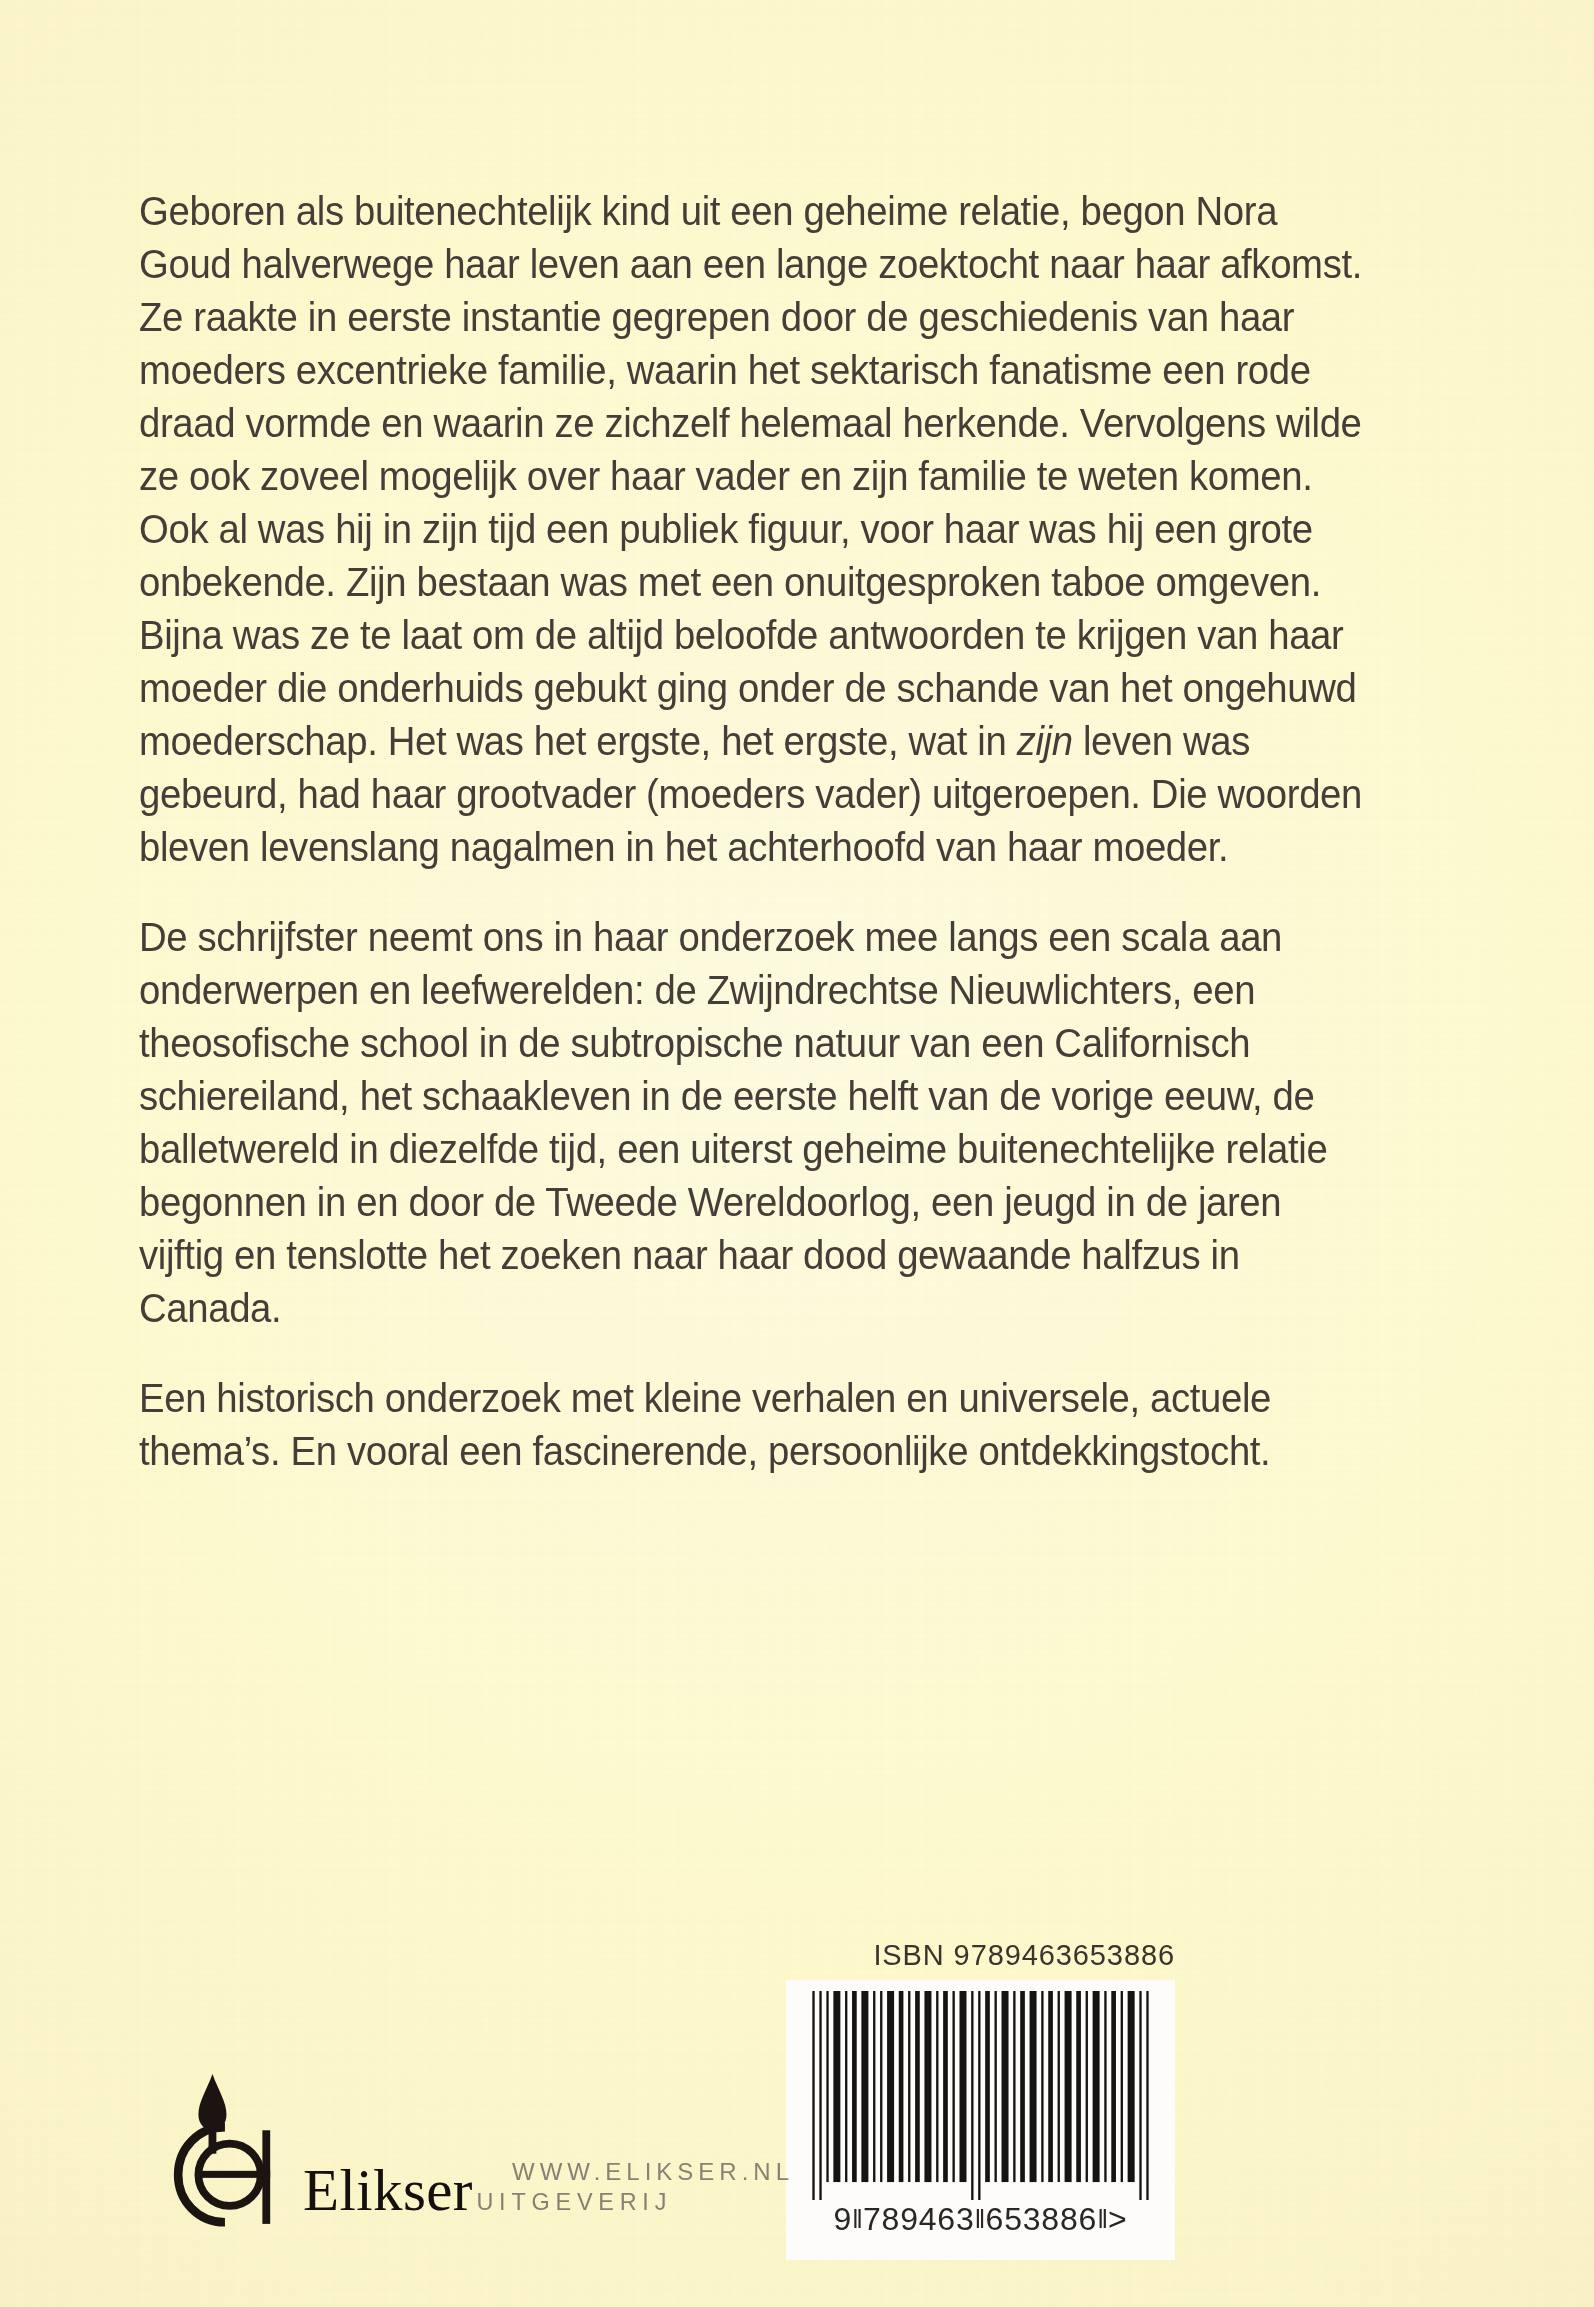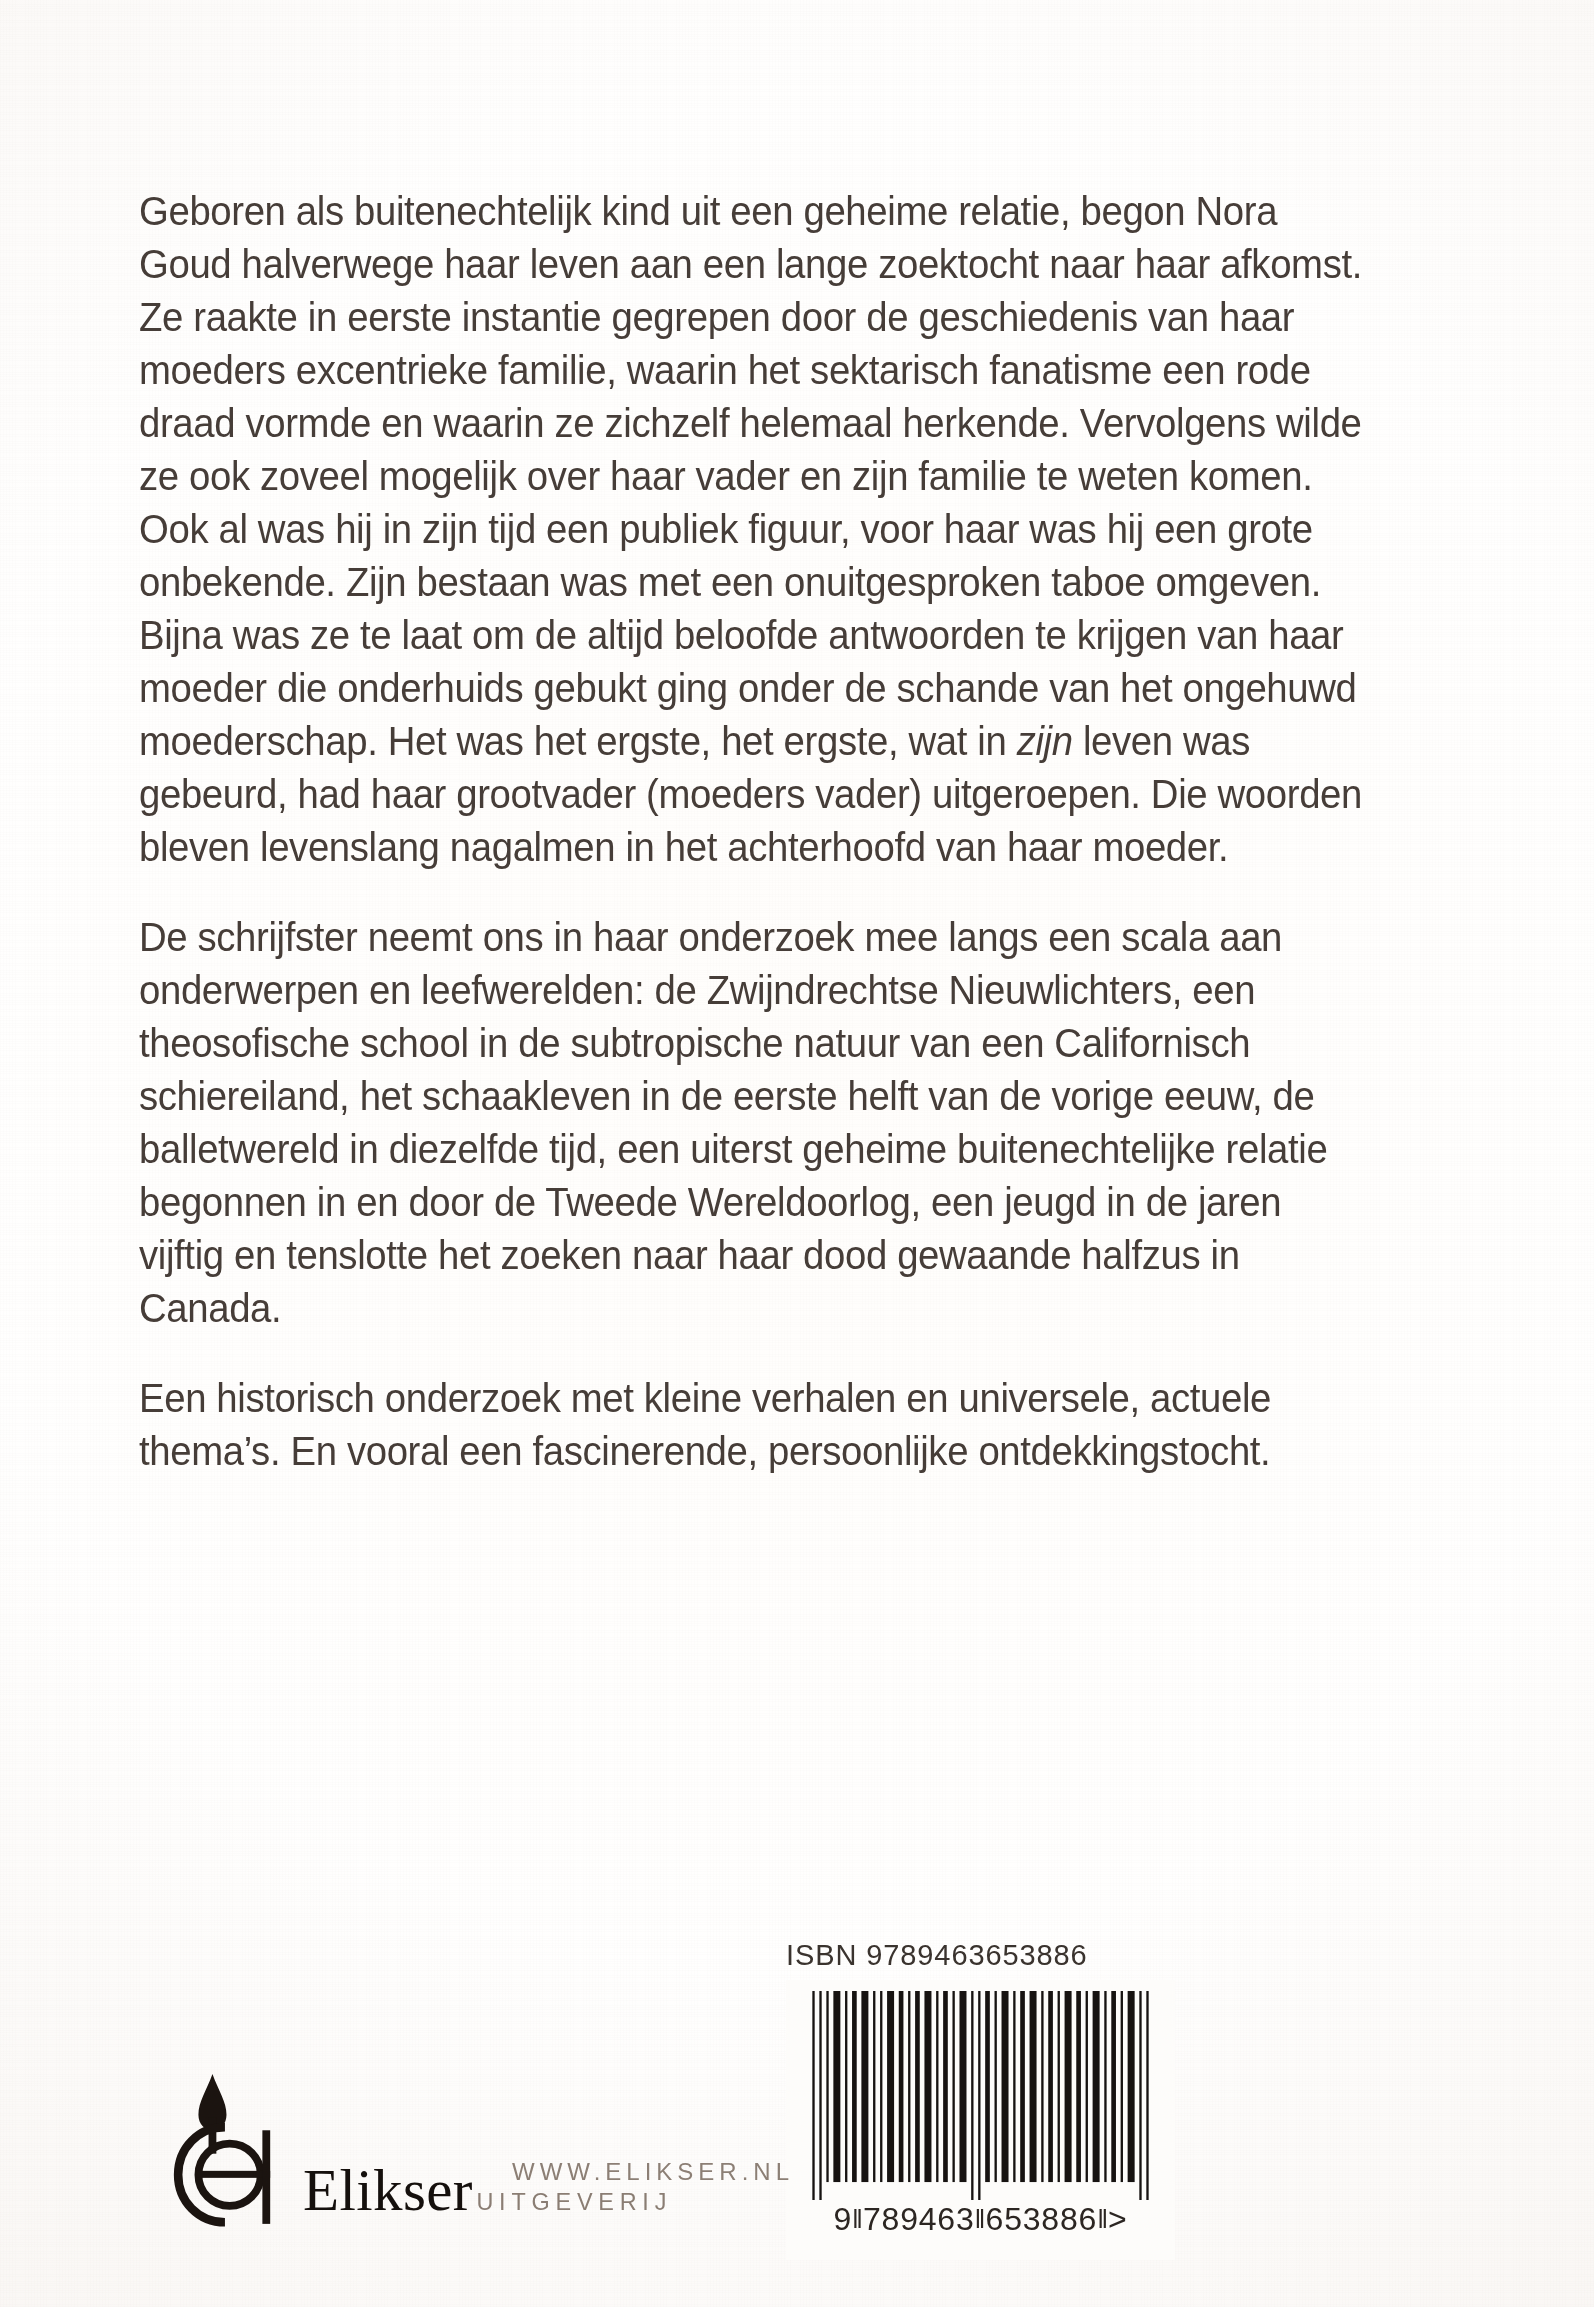--- a/index.html
+++ b/index.html
@@ -7,21 +7,21 @@
     padding: 0;
     background: #d9cec4;
   }
   body {
     font-family: "Liberation Sans", sans-serif;
   }
   .cover {
     position: relative;
     width: 1595px;
     height: 2307px;
-    background: #ffffff;
+    background: #fef9c3;
     overflow: hidden;
   }
   
   .cover::before {
     content: "";
     position: absolute;
     inset: 0;
     pointer-events: none;
     background:
       radial-gradient(ellipse 120% 90% at 50% 45%, rgba(255,252,248,0.55) 0%, rgba(255,252,248,0.18) 45%, rgba(222,206,192,0.30) 100%);
@@ -66,21 +66,21 @@
     left: 786px;
     top: 1939px;
     width: 389px;
     z-index: 4;
   }
   .isbn-caption {
     font-family: "Liberation Sans", sans-serif;
     font-size: 29px;
     letter-spacing: 0.9px;
     color: #3a332e;
-    text-align: left;
+    text-align: right;
     white-space: nowrap;
     margin-bottom: 7.8px;
   }
   .barcode-box {
     background: #fdfcfa;
     padding: 11px 17px 22px 17px;
     box-sizing: border-box;
     width: 389px;
   }
   .bars {

